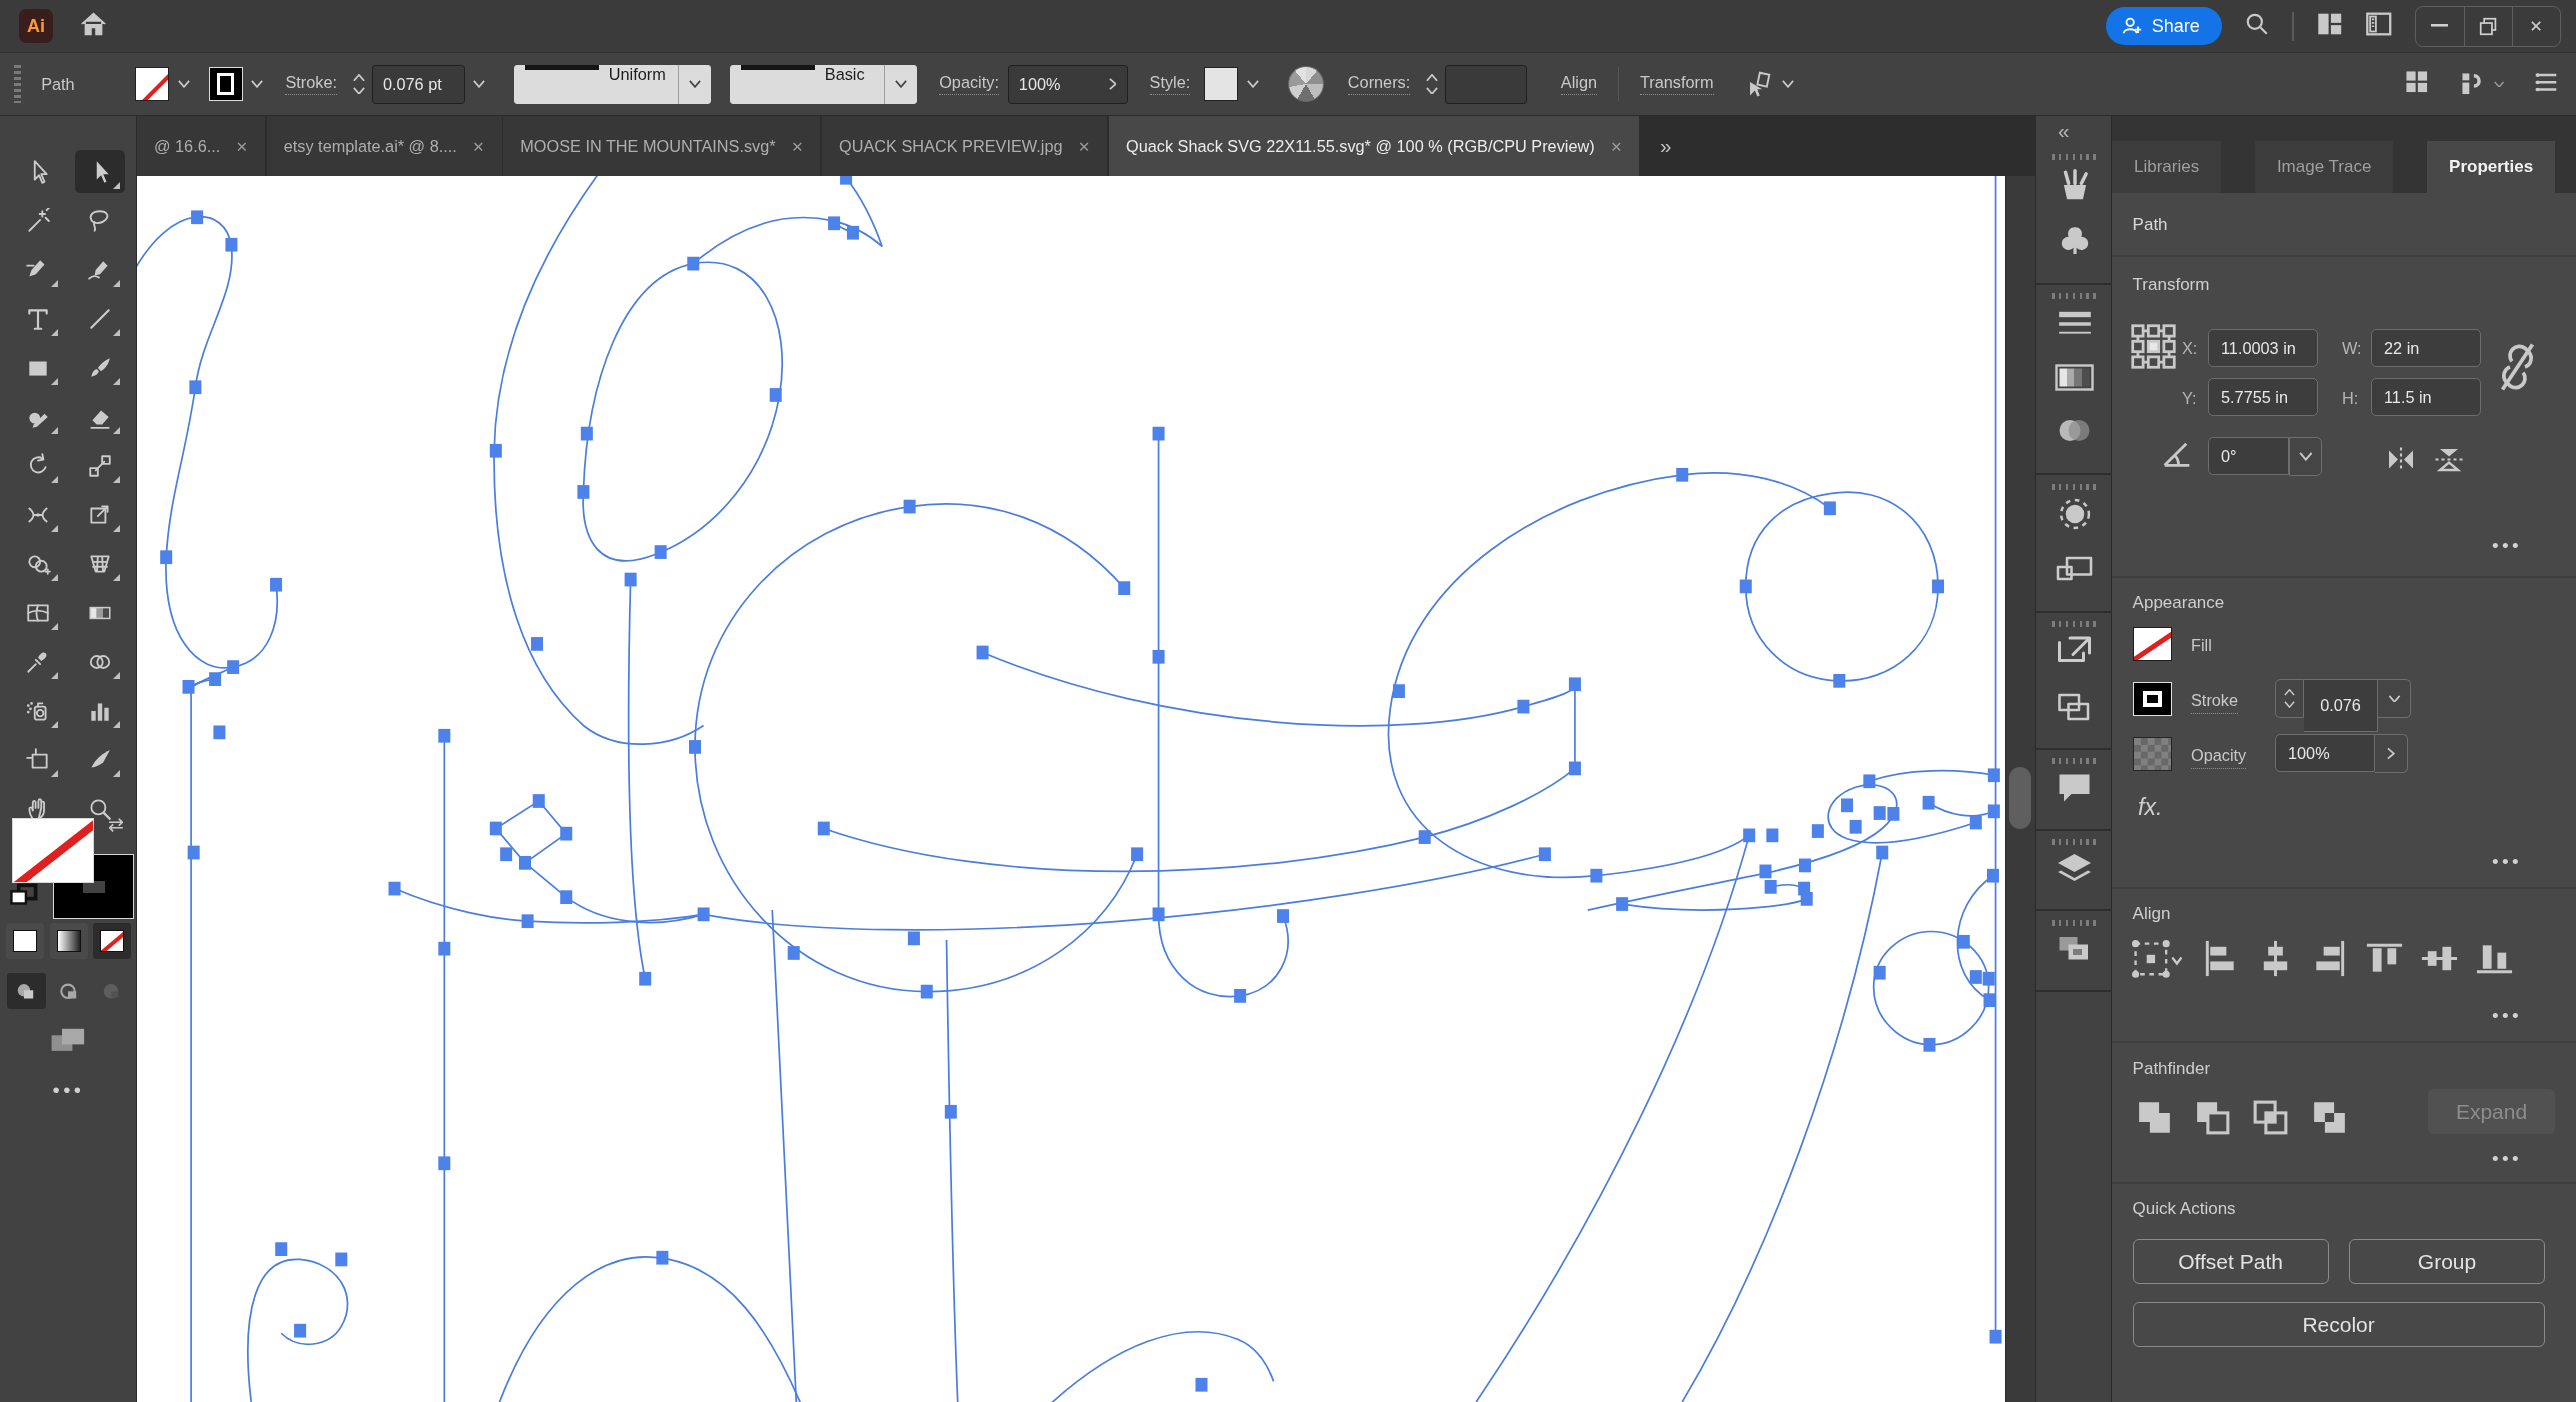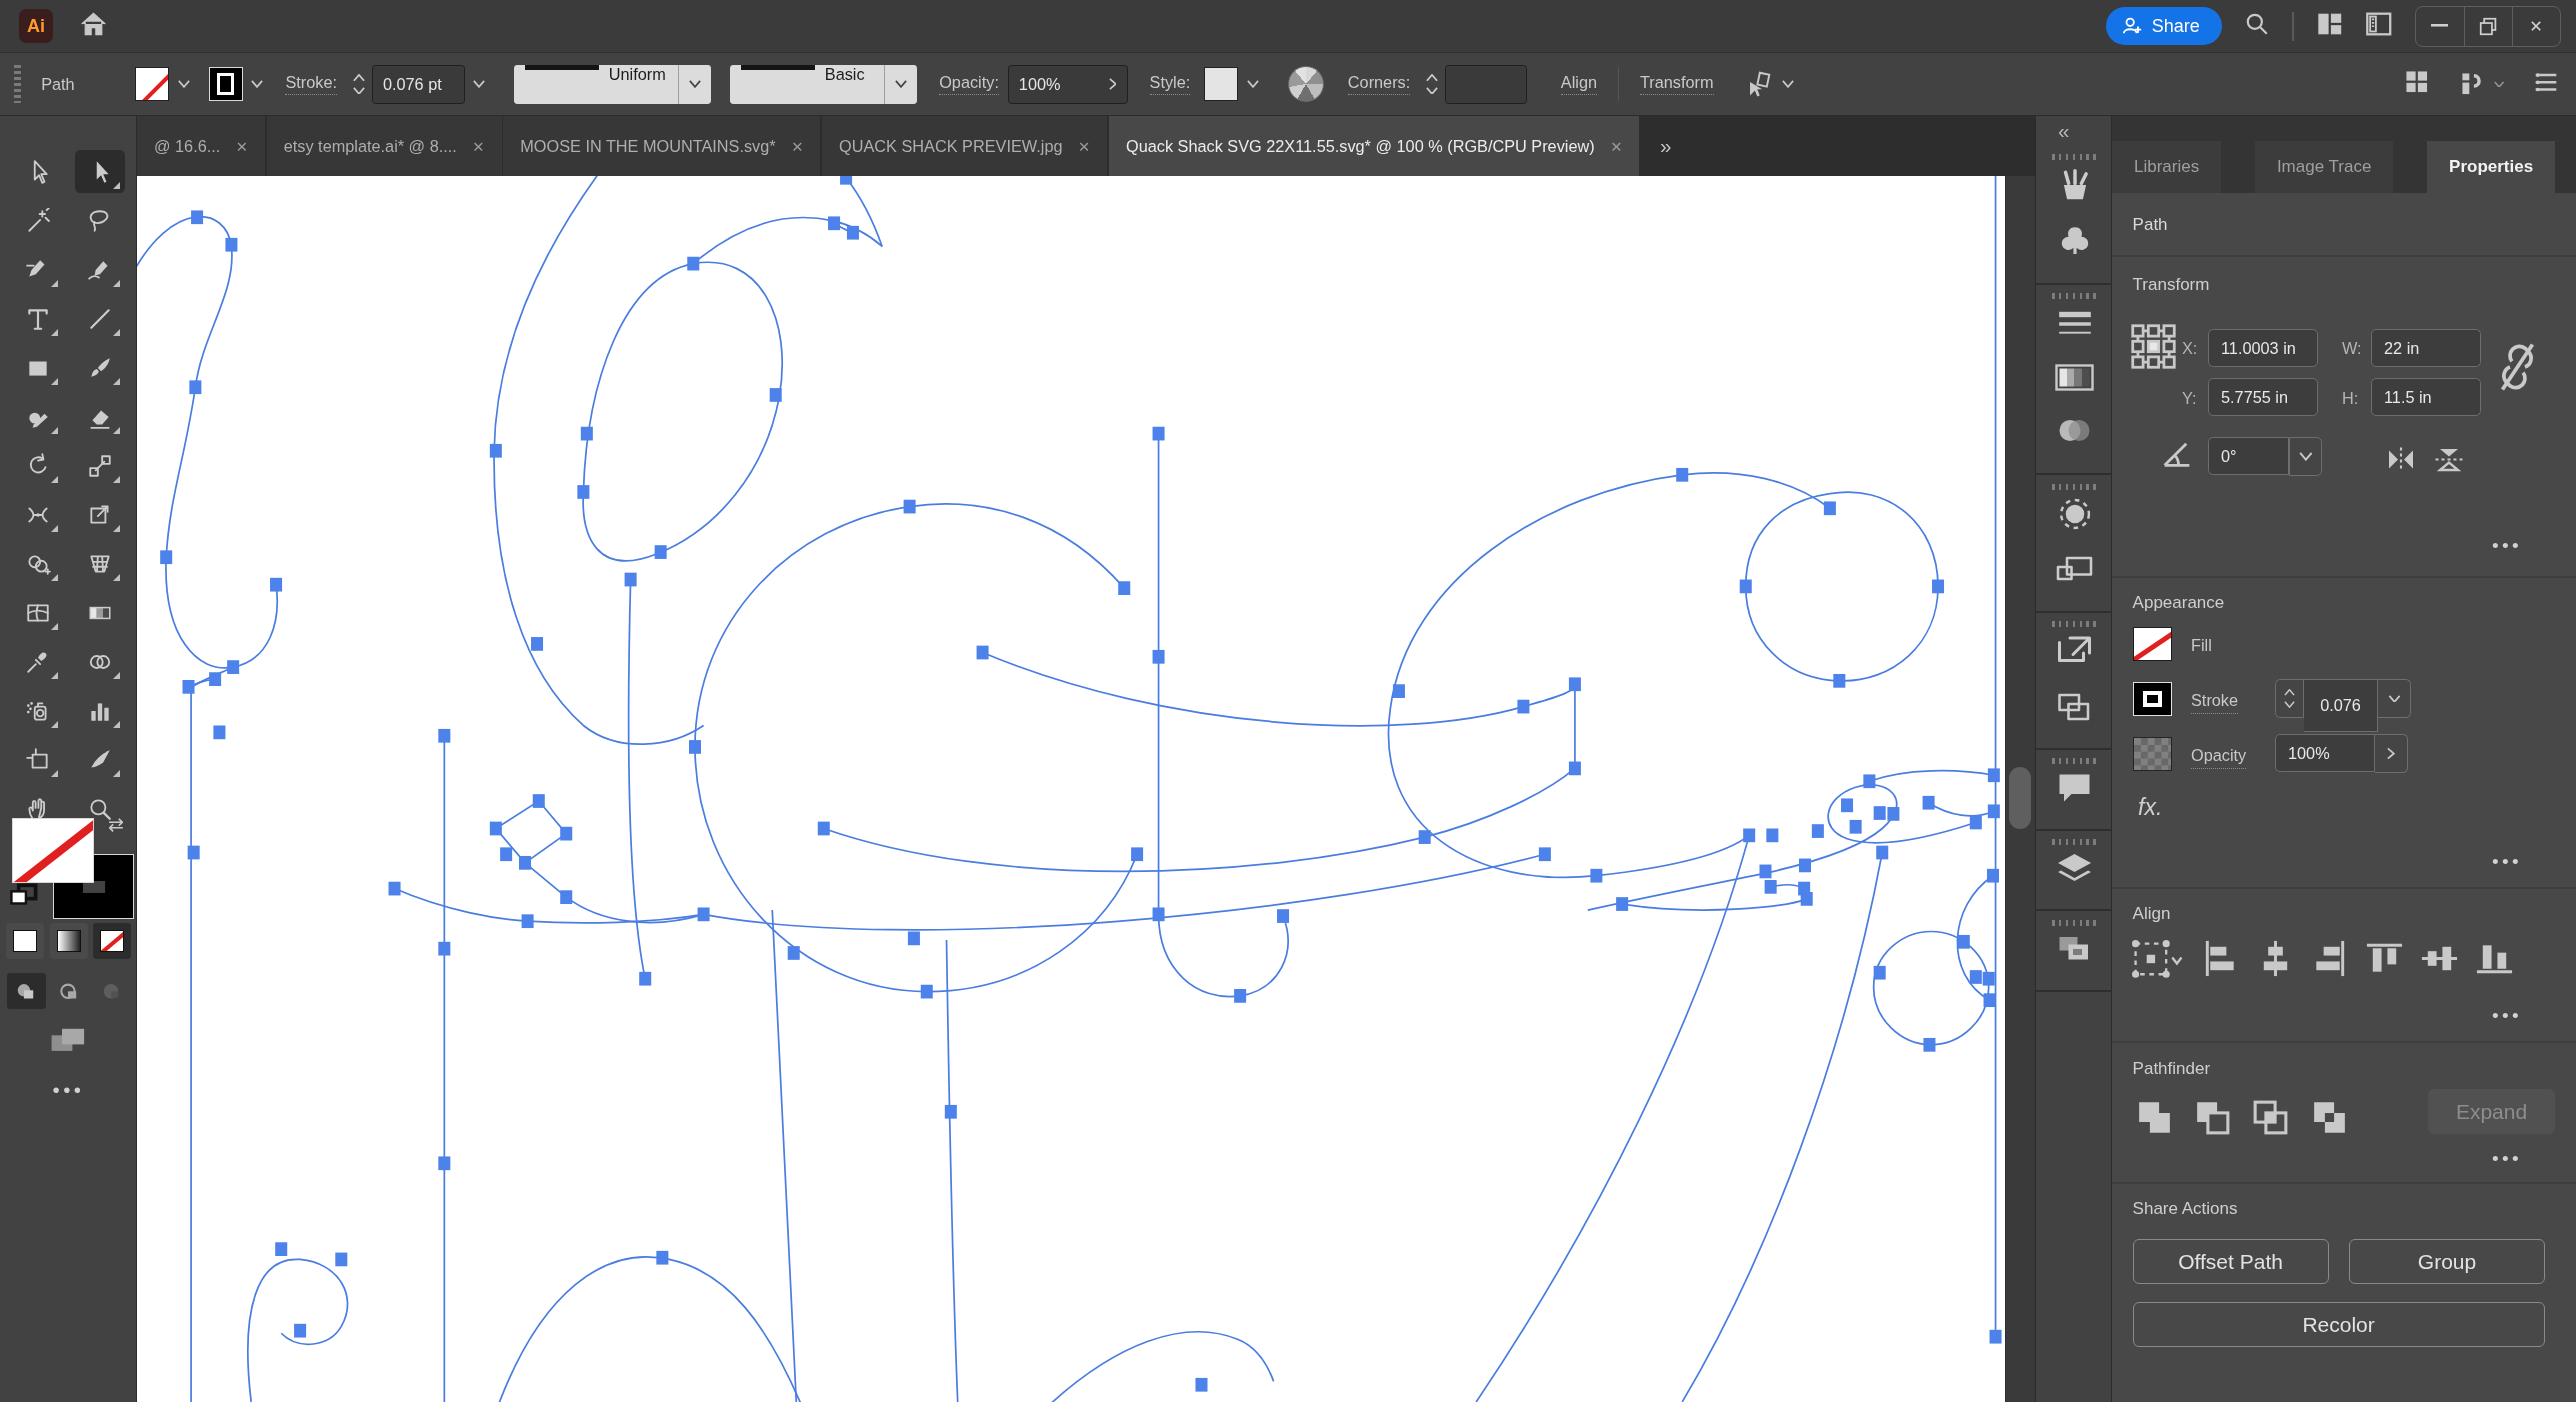--- a/index.html
+++ b/index.html
@@ -1049,21 +1049,21 @@
             <path d="M4 4 h13 v7 h-6 v6 h-7 Z" fill="#c9c9c9"></path>
             <path d="M24 24 h-13 v-7 h6 v-6 h7 Z" fill="#c9c9c9"></path>
           </svg>
       </span>
       <div class="qbtn disabled" style="left:316px; top:896px; width:127px;">
           <span>Expand</span>
         </div>
       <div class="dots3" style="left:380px; top:955px;">•••</div>
       <div class="pdiv" style="top:989px;"></div>
 
-      <div class="ptitle" style="top:1006px;">Share Actions</div>
+      <div class="ptitle" style="top:1006px;">Quick Actions</div>
       <div class="qbtn" style="left:20.6px; top:1046px; width:196px;">
           <span>Offset Path</span>
         </div>
       <div class="qbtn" style="left:237px; top:1046px; width:196px;">
           <span>Group</span>
         </div>
       <div class="qbtn" style="left:20.6px; top:1109px; width:412px;">
           <span>Recolor</span>
         </div>
     </div>

